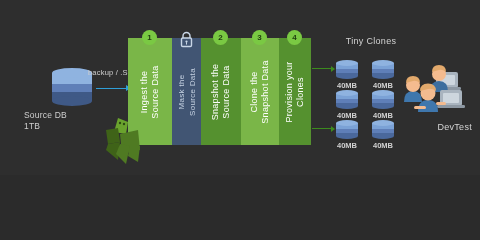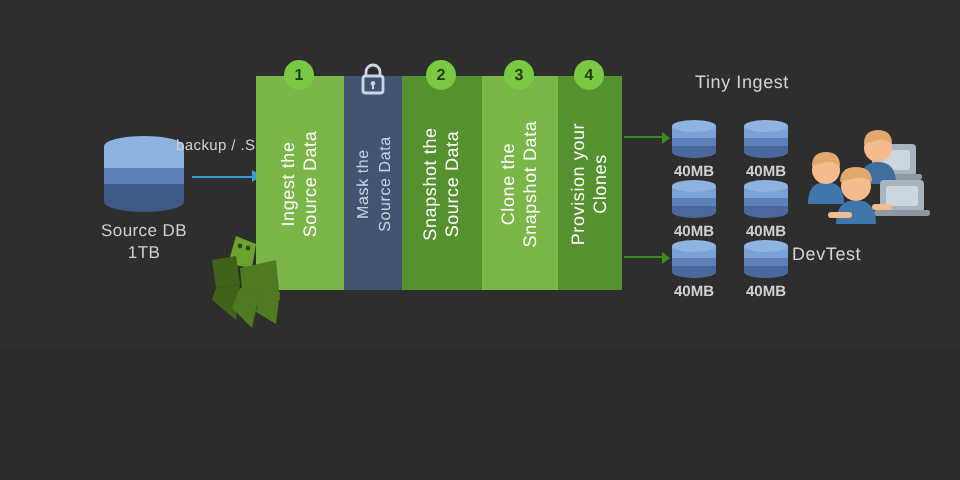--- a/index.html
+++ b/index.html
@@ -8,21 +8,21 @@
   #stage{position:relative;width:480px;height:175px;background:#2e2e2e;}
 
   
   .srcdb{position:absolute;left:52px;top:68px;width:40px;height:36px;}
   .cyl{position:absolute;left:0;width:40px;}
   .cyl-top{top:0;height:10px;border-radius:50%/50%;background:#8fb3e0;}
   .cyl-band1{top:5px;height:11px;background:#8fb3e0;}
   .cyl-band2{top:14px;height:10px;background:#5f7fb8;}
   .cyl-band3{top:22px;height:11px;background:#3f5986;}
   .cyl-bot{top:28px;height:10px;border-radius:50%/50%;background:#3f5986;}
-  .srcdb-label{position:absolute;left:24px;top:110px;width:96px;text-align:center;
+  .srcdb-label{position:absolute;left:24px;top:110px;width:96px;
       color:#cfcfcf;font-size:8.5px;line-height:11px;letter-spacing:.2px;}
 
   
   .arr-main{position:absolute;left:96px;top:88px;width:34px;height:1px;background:#2f9fd8;}
   .arr-main:after{content:"";position:absolute;right:-1px;top:-3px;
       border-left:5px solid #2f9fd8;border-top:3.5px solid transparent;border-bottom:3.5px solid transparent;}
   .arr-main-label{position:absolute;left:88px;top:68px;color:#cfcfcf;font-size:7.5px;
       white-space:nowrap;letter-spacing:.2px;}
 
   
@@ -64,21 +64,21 @@
   .clone .cb3{position:absolute;left:0;top:11px;width:22px;height:5px;background:#4a689c;}
   .clone .cbt{position:absolute;left:0;top:13px;width:22px;height:6px;border-radius:50%/50%;background:#4a689c;}
   .clone-label{position:absolute;width:34px;text-align:center;color:#d0d0d0;font-size:7.5px;font-weight:bold;}
 
   .arr-g{position:absolute;height:1px;background:#3c8a1e;}
   .arr-g:after{content:"";position:absolute;right:-1px;top:-2.5px;
       border-left:4px solid #3c8a1e;border-top:3px solid transparent;border-bottom:3px solid transparent;}
 
   
   .devtest{position:absolute;left:400px;top:62px;width:68px;height:58px;}
-  .dt-label{position:absolute;left:396px;top:122px;width:76px;text-align:left;
+  .dt-label{position:absolute;left:396px;top:122px;width:76px;text-align:right;
       color:#d4d4d4;font-size:9px;letter-spacing:.3px;}
 </style>
 </head>
 <body>
 
 <div id="stage">
 
   <div class="srcdb">
     <div class="cyl cyl-band3"></div>
     <div class="cyl cyl-bot"></div>
@@ -149,21 +149,21 @@
       <circle cx="16" cy="7" r="1.2" fill="#2e4a12"></circle>
       <circle cx="20" cy="8" r="1.2" fill="#2e4a12"></circle>
       <path d="M2 14 L14 12 L16 26 L4 28 Z" fill="#3f6318"></path>
       <path d="M16 18 L34 14 L36 34 L18 38 Z" fill="#4f7a22"></path>
       <path d="M4 28 L16 26 L14 44 L2 34 Z" fill="#3f6318"></path>
       <path d="M16 28 L26 30 L22 48 L12 38 Z" fill="#4f7a22"></path>
       <path d="M26 30 L36 30 L34 46 L24 40 Z" fill="#4f7a22"></path>
     </svg>
   </div>
 
-  <div class="tc-title">Tiny Ingest</div>
+  <div class="tc-title">Tiny Clones</div>
 
   <div class="arr-g" style="left:312px;top:68px;width:22px;"></div>
   <div class="arr-g" style="left:312px;top:128px;width:22px;"></div>
 
   <div class="clone" style="left:336px;top:60px;">
     <div class="cbt"></div>
       <div class="cb3"></div>
       <div class="cb2"></div>
       <div class="cb1"></div>
       <div class="ct"></div>

